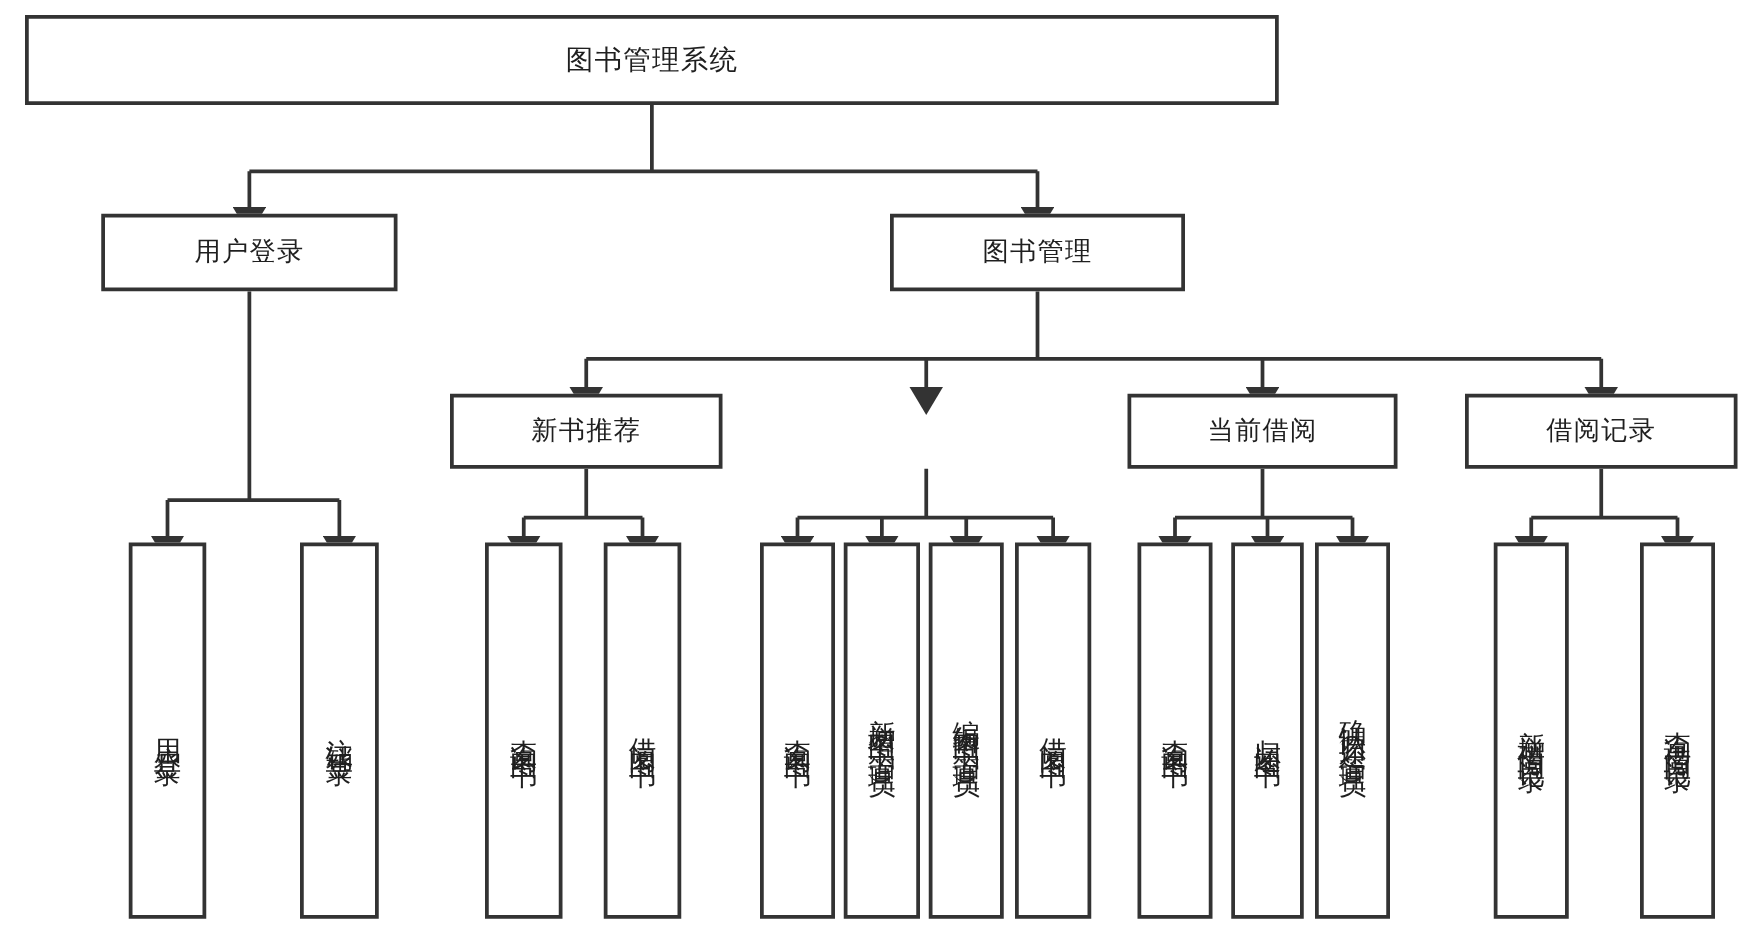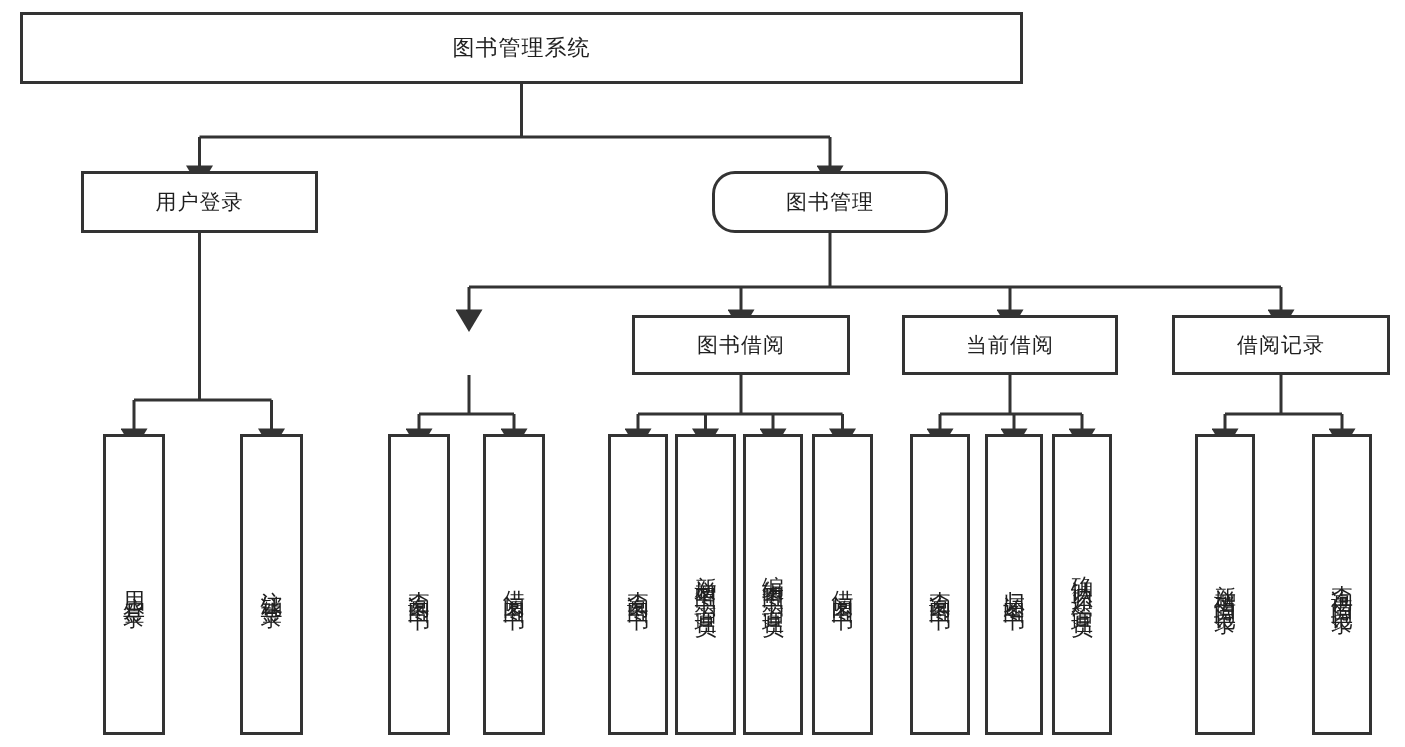--- a/index.html
+++ b/index.html
@@ -111,26 +111,26 @@
       </g>
   </svg>
 
   <div class="node root" style="left: 20px; top: 12px; width: 1003px; height: 72px; border-color: rgb(51, 51, 51); background: rgb(255, 255, 255);">
     <span class="label">图书管理系统</span>
   </div>
 
   <div class="node" style="left: 81px; top: 171px; width: 237px; height: 62px; border-color: rgb(51, 51, 51); background: rgb(255, 255, 255);">
     <span class="label">用户登录</span>
   </div>
-  <div class="node" style="left: 712px; top: 171px; width: 236px; height: 62px; border-color: rgb(51, 51, 51); background: rgb(255, 255, 255); border-radius: 23px;">
+  <div class="node" style="left: 712px; top: 171px; width: 236px; height: 62px; border-color: rgb(51, 51, 51); background: rgb(255, 255, 255);">
     <span class="label">图书管理</span>
   </div>
 
-  <div class="node" style="left: 632px; top: 315px; width: 218px; height: 60px; border-color: rgb(51, 51, 51); background: rgb(255, 255, 255);">
-    <span class="label">图书借阅</span>
+  <div class="node" style="left: 360px; top: 315px; width: 218px; height: 60px; border-color: rgb(51, 51, 51); background: rgb(255, 255, 255);">
+    <span class="label">新书推荐</span>
   </div>
   <div class="node" style="left: 1172px; top: 315px; width: 218px; height: 60px; border-color: rgb(51, 51, 51); background: rgb(255, 255, 255);">
     <span class="label">借阅记录</span>
   </div>
   <div class="node" style="left: 902px; top: 315px; width: 216px; height: 60px; border-color: rgb(51, 51, 51); background: rgb(255, 255, 255);">
     <span class="label">当前借阅</span>
   </div>
 
   <div class="node vertical" style="left: 103px; top: 434px; width: 62px; height: 301px; border-color: rgb(51, 51, 51); background: rgb(255, 255, 255);">
     <span class="label">用户登录</span>

